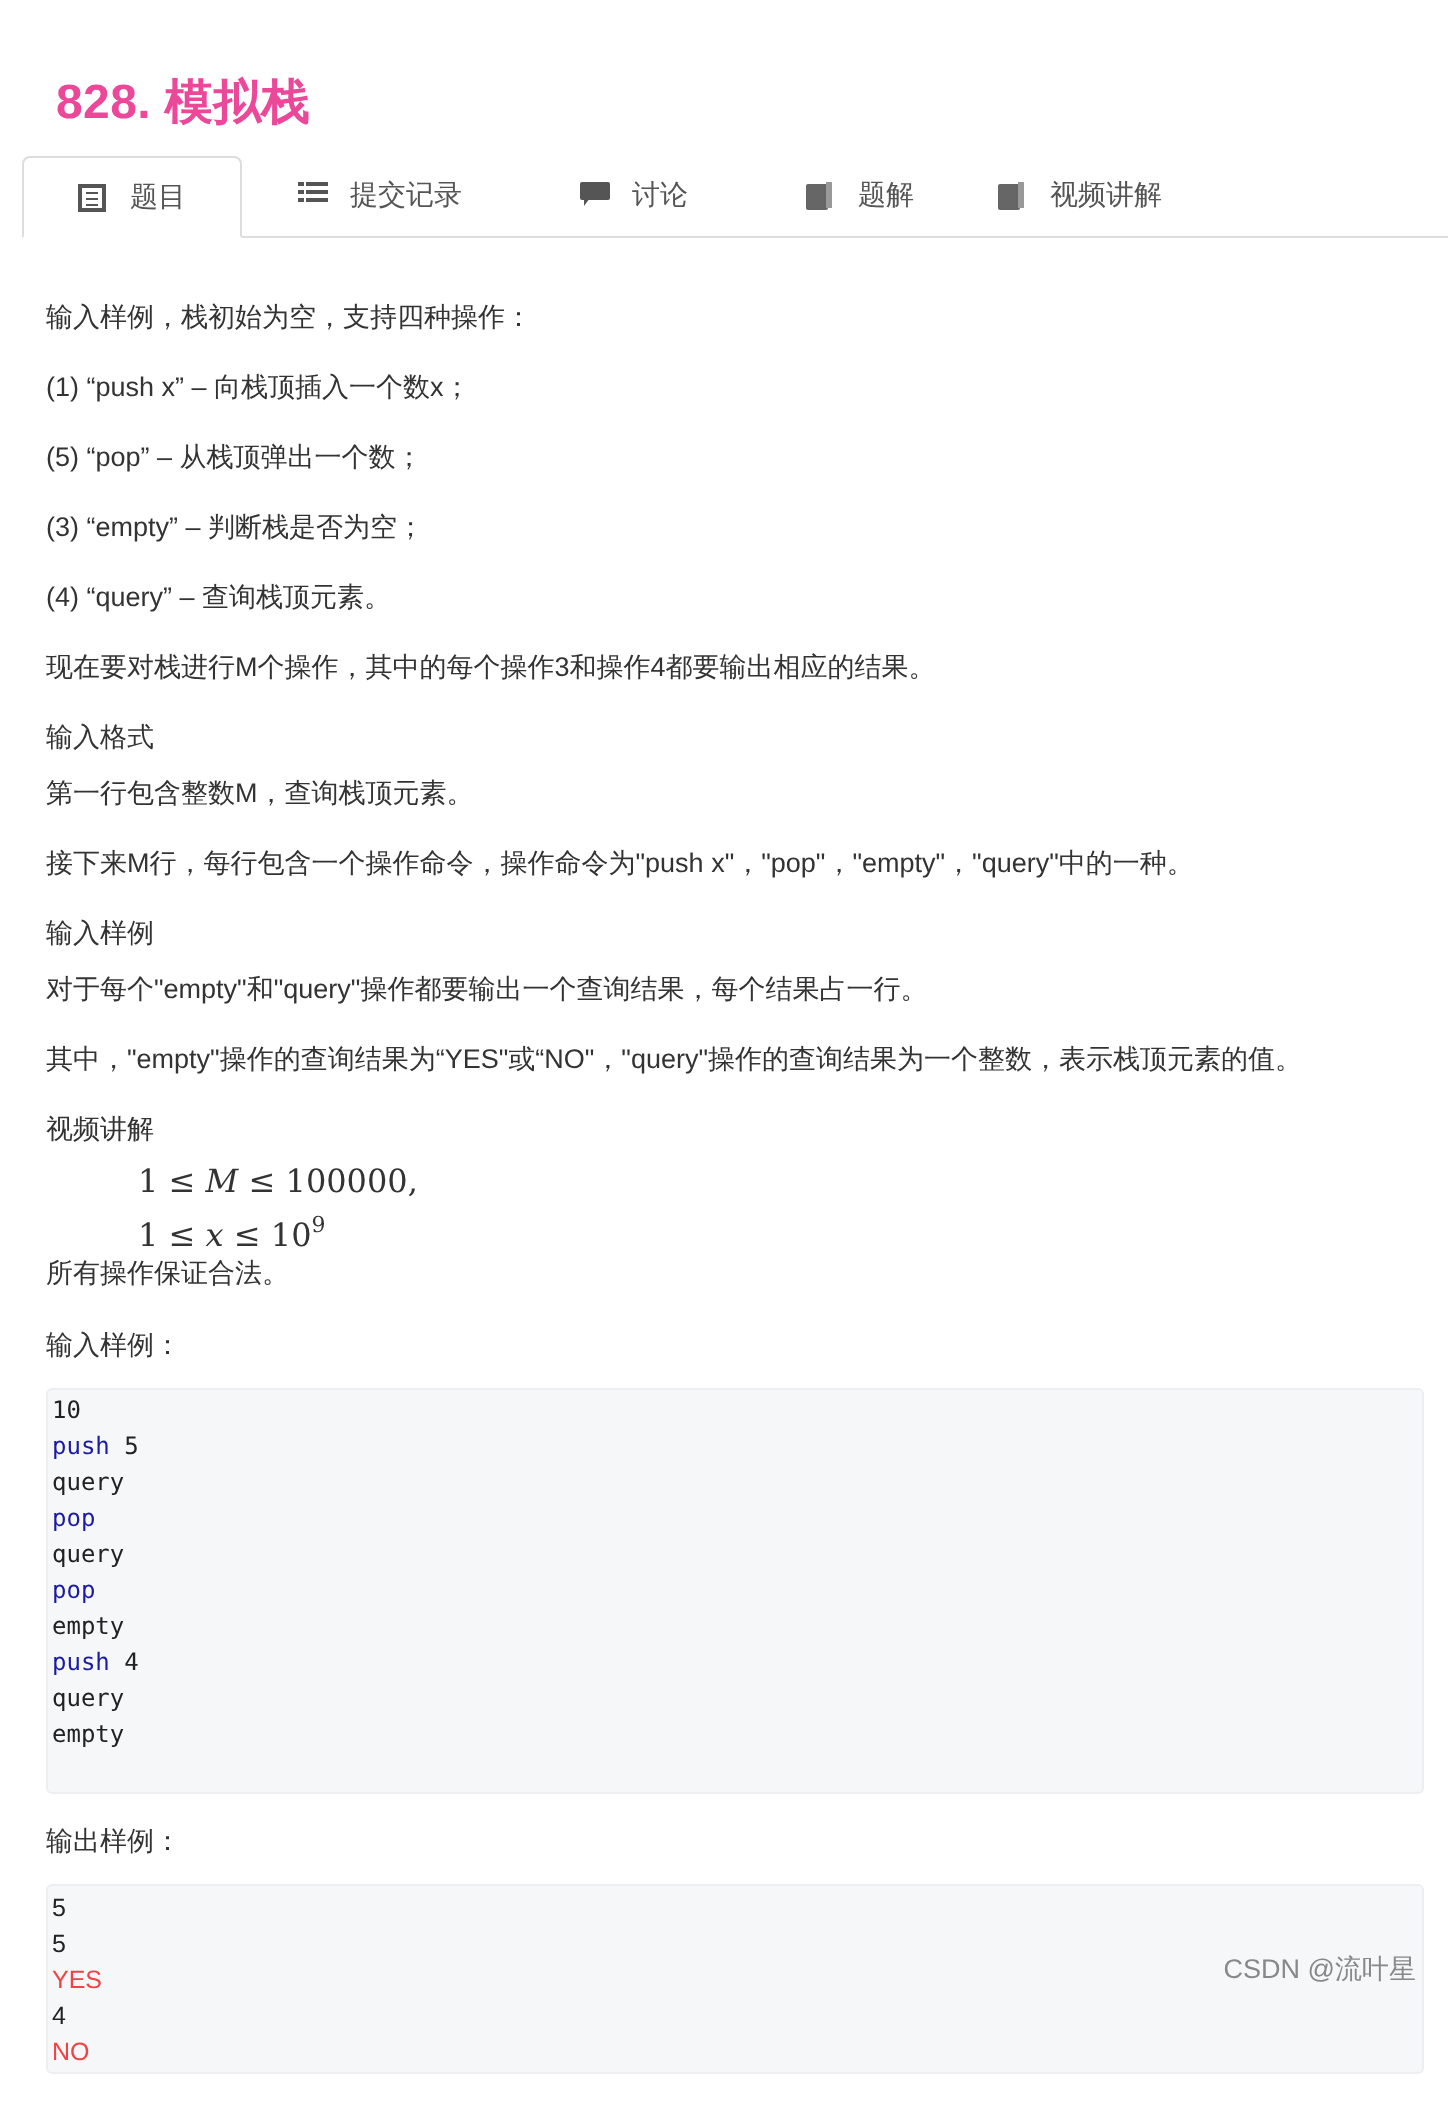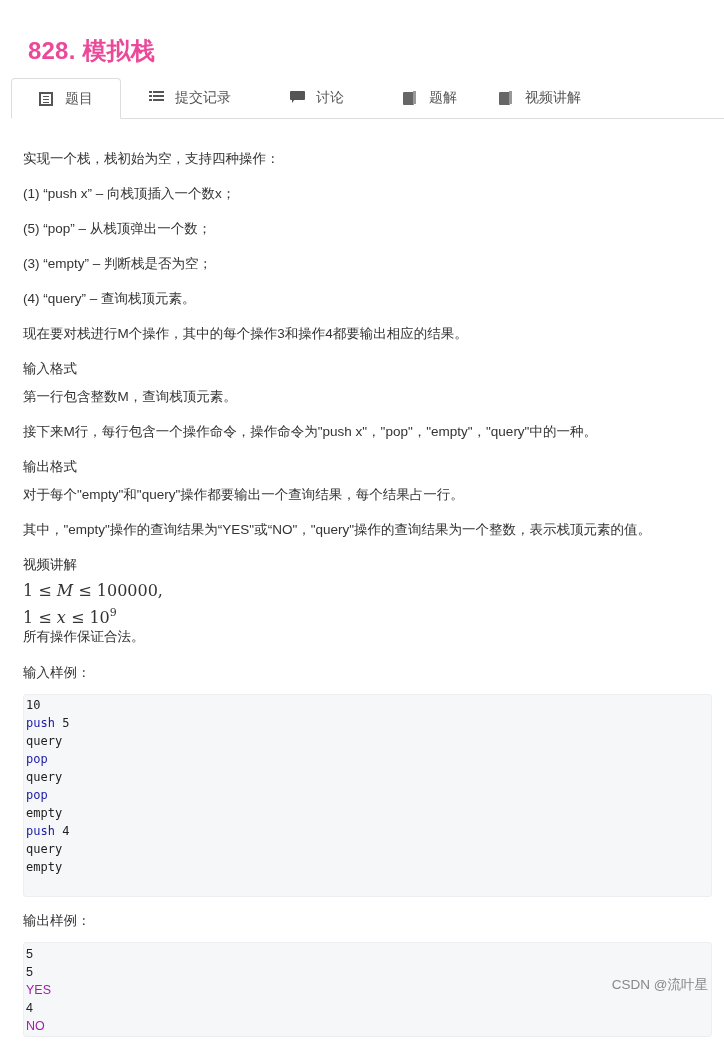--- a/index.html
+++ b/index.html
@@ -38,35 +38,35 @@
   .ic-chat { width: 15px; height: 12px; }
   .ic-chat::before { content:""; position:absolute; left:0; top:0; width:15px; height:9px; background:#555; border-radius:1px; }
   .ic-chat::after { content:""; position:absolute; left:2px; top:8px; border-left:3px solid #555; border-bottom:4px solid transparent; }
   .ic-book { width: 13px; height: 14px; }
   .ic-book::before { content:""; position:absolute; left:0; top:1px; width:11px; height:13px; background:#666; border-radius:1px; }
   .ic-book::after { content:""; position:absolute; left:10px; top:0; width:3px; height:13px; background:#999; }
 
   .content { position: absolute; left: 23px; top: 150px; width: 690px; font-size: 13.5px; }
   .p { margin: 0; line-height: 18px; position: absolute; left: 0; white-space: nowrap; }
   .h { font-weight: normal; }
-  .math { font-family: "DejaVu Serif", "Liberation Serif", serif; font-size: 16px; }
+  .math { font-family: "DejaVu Serif", "Liberation Serif", serif; font-size: 16px; margin-left: 46px; }
   .math i { font-style: italic; }
   .math sup { font-size: 11px; vertical-align: 7px; }
 
   .codebox {
     position: absolute; left: 23px; width: 689px; background: #f6f7f9;
     border: 1px solid #eceef1; border-radius: 3px; box-sizing: border-box;
   }
   .codeline {
     font-family: "DejaVu Sans Mono", "Liberation Mono", monospace; font-size: 12px;
     line-height: 18px; height: 18px; padding-left: 2px; color: #222;
   }
   .kw { color: #1a1aa6; }
   .out { font-family: "Liberation Sans", sans-serif; font-size: 12.5px; }
-  .red { color: #a21caf; }
+  .red { color: #ef4444; }
   .watermark { position: absolute; right: 16px; top: 976px; font-size: 13.5px; color: #888; }
 </style>
 </head>
 <body>
 
 <h1 class="title">828. 模拟栈</h1>
 
 <div class="tabs">
   <div class="tab active" style="left:0; width:110px; padding-left:27px;">
     <span class="ic ic-doc"></span>
@@ -88,32 +88,32 @@
     <span class="ic ic-book"></span>
     <span>题解</span>
   </div>
   <div class="tab" style="left:488px;text-align:right;">
     <span class="ic ic-book"></span>
     <span>视频讲解</span>
   </div>
 </div>
 
 <div class="content">
-  <p class="p" style="top:0">实现一个栈，栈初始为空，支持四种操作：</p>
+  <p class="p" style="top:0">输入样例，栈初始为空，支持四种操作：</p>
   <p class="p" style="top:35px">(1) “push x” – 向栈顶插入一个数x；</p>
   <p class="p" style="top:70px">(5) “pop” – 从栈顶弹出一个数；</p>
   <p class="p" style="top:105px">(3) “empty” – 判断栈是否为空；</p>
   <p class="p" style="top:140px">(4) “query” – 查询栈顶元素。</p>
   <p class="p" style="top:175px">现在要对栈进行M个操作，其中的每个操作3和操作4都要输出相应的结果。</p>
 
   <p class="p h" style="top:210px">输入格式</p>
   <p class="p" style="top:238px">第一行包含整数M，查询栈顶元素。</p>
   <p class="p" style="top:273px">接下来M行，每行包含一个操作命令，操作命令为"push x"，"pop"，"empty"，"query"中的一种。</p>
 
-  <p class="p h" style="top:308px">输出格式</p>
+  <p class="p h" style="top:308px">输入样例</p>
   <p class="p" style="top:336px">对于每个"empty"和"query"操作都要输出一个查询结果，每个结果占一行。</p>
   <p class="p" style="top:371px">其中，"empty"操作的查询结果为“YES"或“NO"，"query"操作的查询结果为一个整数，表示栈顶元素的值。</p>
 
   <p class="p h" style="top:406px">视频讲解</p>
   <p class="p math" style="top:432px">
     <span>1</span> <span>≤</span> <i>M</i> <span>≤</span> <span>100000,</span>
   </p>
   <p class="p math" style="top:454px">
     <span>1</span> <span>≤</span> <i>x</i> <span>≤</span> <span>10</span><sup>9</sup>
   </p>

